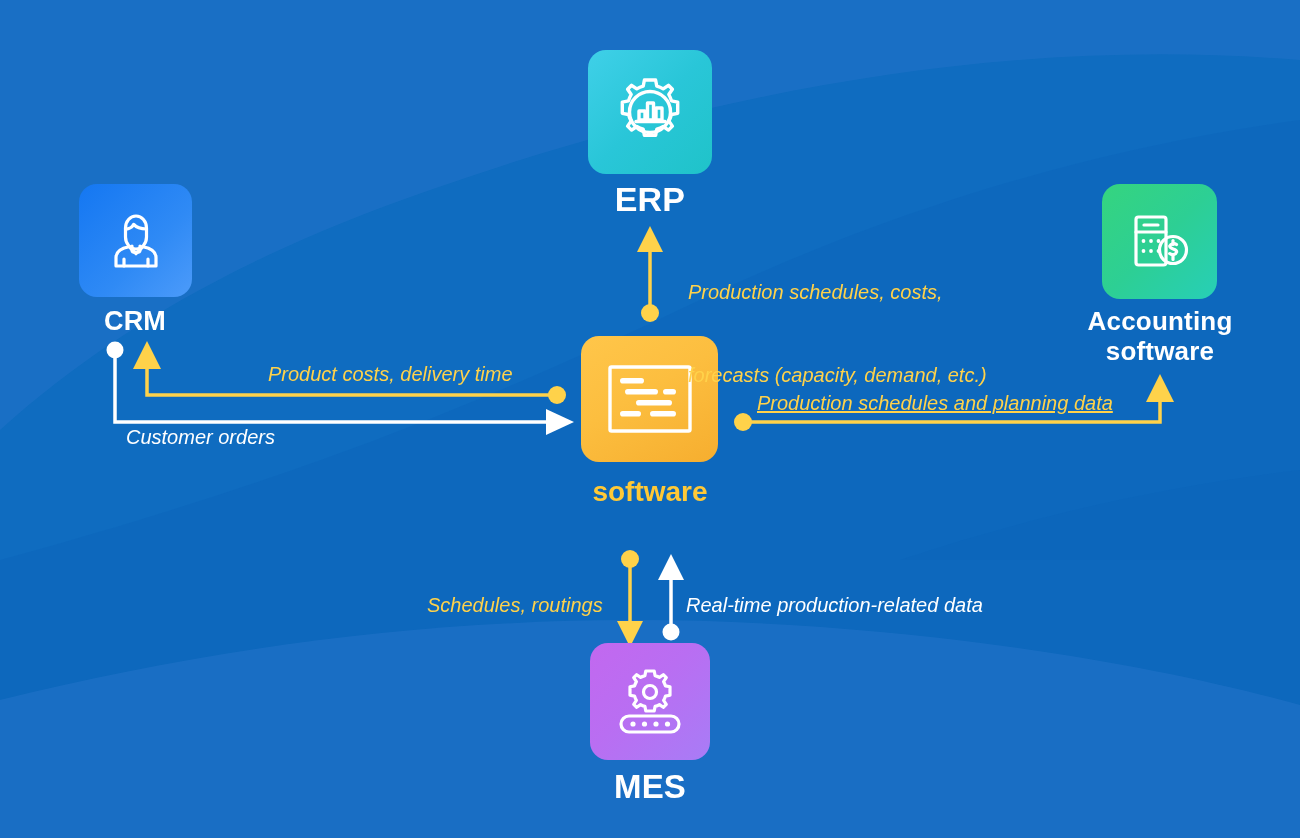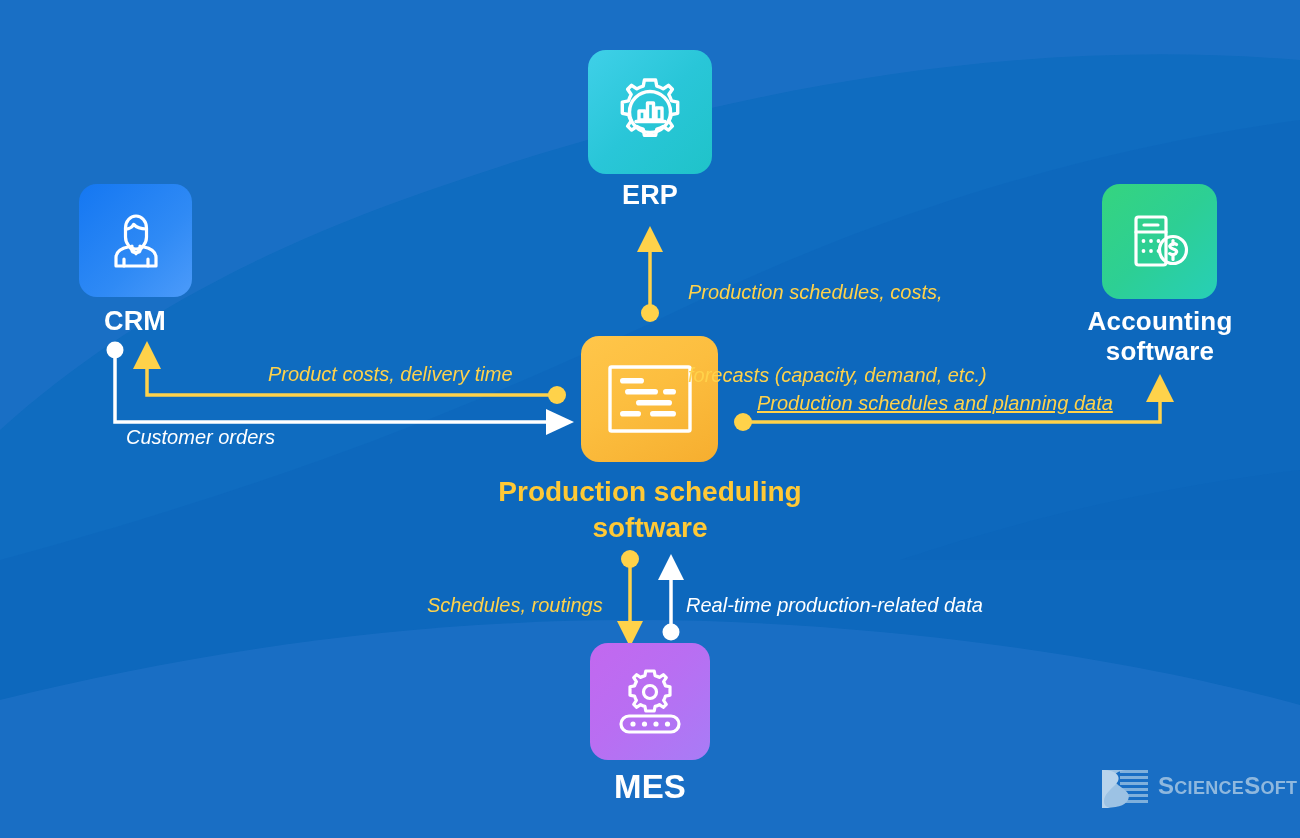--- a/index.html
+++ b/index.html
@@ -30,21 +30,21 @@
     background:linear-gradient(150deg,#ffc64a 0%,#fcbe3f 45%,#f6ae2f 100%);}
   .tile-mes{left:590px;top:643px;width:120px;height:117px;
     background:linear-gradient(135deg,#c268ef 0%,#b96ef2 45%,#a87cf6 100%);}
 
   
   .lbl{
     position:absolute;text-align:center;
     color:#ffffff;font-weight:bold;letter-spacing:.2px;
     line-height:1.16;
   }
-  .lbl-erp{left:550px;top:180px;width:200px;font-size:27px;}
+  .lbl-erp{left:550px;top:180px;width:200px;font-size:34px;}
   .lbl-crm{left:35px;top:306px;width:200px;font-size:27px;}
   .lbl-acc{left:1050px;top:306px;width:220px;font-size:26px;}
   .lbl-mes{left:550px;top:768px;width:200px;font-size:33px;}
   .lbl-prod{
     position:absolute;left:440px;top:474px;width:420px;
     text-align:center;color:#ffc936;font-weight:bold;
     font-size:28px;line-height:1.3;
   }
 
   
@@ -189,21 +189,20 @@
         <rect x="14" y="15" width="24" height="5.6" rx="2.8"></rect>
         <rect x="19" y="26" width="33" height="5.6" rx="2.8"></rect>
         <rect x="57" y="26" width="13" height="5.6" rx="2.8"></rect>
         <rect x="30" y="37" width="36" height="5.6" rx="2.8"></rect>
         <rect x="14" y="48" width="21" height="5.6" rx="2.8"></rect>
         <rect x="44" y="48" width="26" height="5.6" rx="2.8"></rect>
       </g>
     </svg>
   </div>
   <div class="lbl-prod">
-    <div>Production scheduling</div>
     <div>software</div>
   </div>
 
   <div class="tile tile-mes">
     <svg width="74" height="72" viewBox="0 0 74 72">
       <g fill="none" stroke="#ffffff" stroke-width="3.2" stroke-linejoin="round" stroke-linecap="round">
         <path d="M37,5 l4.2,0 l0.9,4.6 a17.5,17.5 0 0 1 4.3,1.8 l3.9,-2.7 l3,3 l-2.7,3.9
                  a17.5,17.5 0 0 1 1.8,4.3 l4.6,0.9 l0,4.2 l0,4.2 l-4.6,0.9
                  a17.5,17.5 0 0 1 -1.8,4.3 l2.7,3.9 l-3,3 l-3.9,-2.7
                  a17.5,17.5 0 0 1 -4.3,1.8 l-0.9,4.6 l-4.2,0 l-4.2,0 l-0.9,-4.6
@@ -230,31 +229,14 @@
   <div class="conn-txt y t-costs">Product costs, delivery time</div>
 
   <div class="conn-txt w t-orders">Customer orders</div>
 
   <div class="conn-txt y t-planning">Production schedules and planning data</div>
 
   <div class="conn-txt y t-sched">Schedules, routings</div>
 
   <div class="conn-txt w t-rt">Real-time production-related data</div>
 
-  <div id="logo">
-    <svg class="mark" width="54" height="42" viewBox="0 0 54 42">
-      <g fill="#7fb0dc">
-        <rect x="22" y="2" width="28" height="3"></rect>
-        <rect x="22" y="8" width="28" height="3"></rect>
-        <rect x="22" y="14" width="28" height="3"></rect>
-        <rect x="22" y="20" width="28" height="3"></rect>
-        <rect x="22" y="26" width="28" height="3"></rect>
-        <rect x="22" y="32" width="28" height="3"></rect>
-      </g>
-      <path d="M4,2 L30,2 C18,2 12,9 18,15 C24,21 34,24 30,32 C27,38 18,40 4,40 Z" fill="#9cc2e4"></path>
-      <path d="M4,2 C20,2 24,10 18,16 C12,22 6,27 6,33 C6,37 8,39 12,40 L4,40 Z" fill="#b7d3ec"></path>
-    </svg>
-    <div class="word">
-      <span>S</span><span class="sm">CIENCE</span><span>S</span><span class="sm">OFT</span>
-    </div>
-  </div>
 
 </div>
 
 </body></html>

